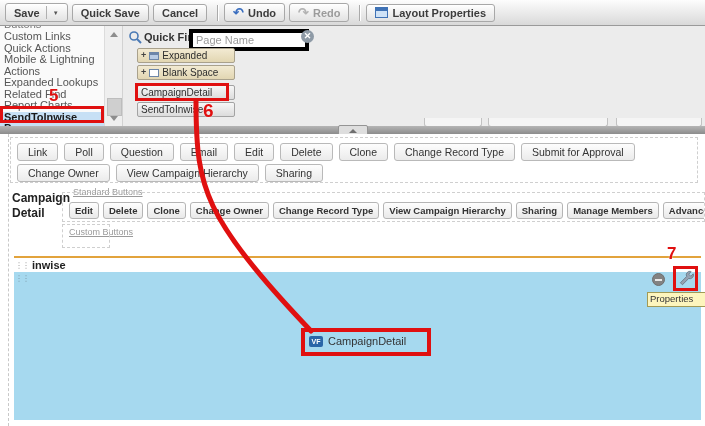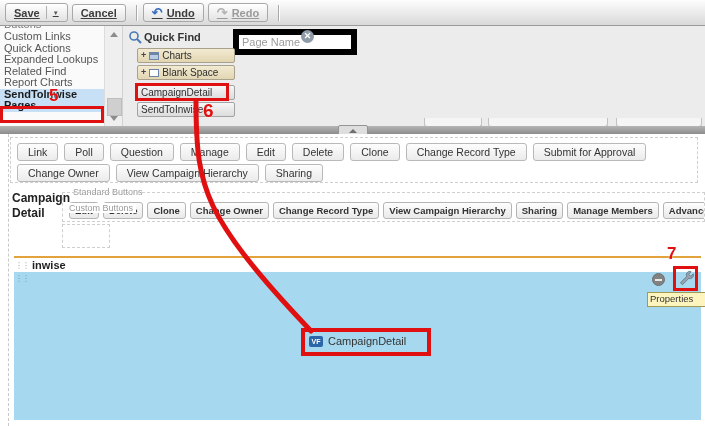--- a/index.html
+++ b/index.html
@@ -5,21 +5,21 @@
   html,body{margin:0;padding:0;background:#fff;}
   .screen{position:relative;width:705px;height:426px;overflow:hidden;
           font-family:"Liberation Sans",sans-serif;background:#fff;}
 
   
   .toolbar{position:absolute;left:0;top:0;width:705px;height:26px;
            background:linear-gradient(#fdfdfd,#d9d9d9);
            border-bottom:1px solid #9a9a9a;display:flex;align-items:center;padding-left:5px;box-sizing:border-box;}
   .tbtn{display:inline-flex;align-items:center;gap:4px;margin-right:4px;padding:2px 8px;
         border:1px solid #a8a8a8;border-radius:3px;background:linear-gradient(#ffffff,#e2e2e2);
-        font-size:11px;font-weight:bold;color:#3c3c3c;box-shadow:0 1px 0 rgba(255,255,255,.7) inset;cursor:default;text-decoration:underline;}
+        font-size:11px;font-weight:bold;color:#3c3c3c;box-shadow:0 1px 0 rgba(255,255,255,.7) inset;cursor:default;}
   .tbtn.disabled{color:#9b9b9b;}
   .caret{font-size:6px;color:#555;line-height:1;}
   .split{width:1px;height:13px;background:#b0b0b0;margin:0 2px;}
   .tsep{width:1px;height:16px;background:#aaa;margin:0 6px;box-shadow:1px 0 0 #fff;}
   .undo-glyph{color:#3a6ebf;font-size:13px;font-weight:bold;line-height:1;}
   .redo-glyph{color:#b3b3b3;font-size:13px;font-weight:bold;line-height:1;}
   .lp-icon{width:11px;height:9px;border:1px solid #3f72b5;background:#cfe2f6;position:relative;}
   .lp-icon:before{content:"";position:absolute;left:0;top:0;right:0;height:3px;background:#3f72b5;}
 
   
@@ -30,21 +30,21 @@
   .side-item.clip span{display:block;margin-top:-7px;color:#777;}
   .side-item.selected{background:#c7e0f5;font-weight:bold;color:#1a1a1a;}
   .side-scroll{position:absolute;left:104px;top:26px;width:18px;height:100px;background:#efefef;border-left:1px solid #dcdcdc;box-sizing:border-box;}
   .arr-up,.arr-dn{position:absolute;left:5px;width:0;height:0;border-left:4px solid transparent;border-right:4px solid transparent;}
   .arr-up{top:6px;border-bottom:5px solid #8d8d8d;}
   .arr-dn{top:90px;border-top:5px solid #8d8d8d;}
   .scroll-thumb{position:absolute;left:2px;top:72px;width:13px;height:16px;background:#cfcfcf;border:1px solid #bdbdbd;}
 
   .pal-right{position:absolute;left:122px;top:26px;width:583px;height:100px;background:#ececec;border-left:1px solid #d2d2d2;box-sizing:border-box;}
   .qf-label{position:absolute;left:144px;top:31px;font-size:11px;font-weight:bold;color:#333;}
-  .qf-input{position:absolute;left:189px;top:29px;width:106px;height:14px;border:6px solid #000000;font-size:11px;padding:0 3px;color:#444;background:#fff;margin-left:44px;}
+  .qf-input{position:absolute;left:189px;top:29px;width:106px;height:14px;border:4px solid #000000;font-size:11px;padding:0 3px;color:#444;background:#fff;}
   .qf-input::placeholder{color:#9b9b9b;}
   .qf-clear{position:absolute;left:301px;top:30px;width:13px;height:13px;border-radius:50%;background:#8e9aa6;
             color:#fff;font-size:9px;font-weight:bold;line-height:13px;text-align:center;cursor:default;}
   .mag{position:absolute;left:128px;top:30px;}
 
   .pal-item{position:absolute;left:137px;width:93px;height:13px;display:flex;align-items:center;gap:3px;
             padding-left:3px;border:1px solid #a9a18c;border-radius:2px;font-size:10px;color:#2e2e2e;
             background:linear-gradient(#f2ead2,#e2d6b2);cursor:default;}
   .pal-item.gray{border-color:#a3a3a3;background:linear-gradient(#f7f7f7,#dcdcdc);}
   .plus{font-size:9px;font-weight:bold;color:#444;line-height:1;}
@@ -64,27 +64,27 @@
   .canvas{position:absolute;left:0;top:134px;width:705px;height:292px;background:#fff;}
   .dash-left{position:absolute;left:8px;top:134px;height:292px;border-left:1px dashed #c8c8c8;}
   .actions-box{position:absolute;left:10px;top:137px;width:688px;height:46px;border:1px dashed #cfcfcf;box-sizing:border-box;}
   .lbtn{display:inline-block;margin:0 6px 0 0;padding:2px 10px;border:1px solid #b9b9b9;border-radius:3px;
         background:linear-gradient(#fdfdfd,#ebebeb);font-size:10.5px;color:#333;cursor:default;white-space:nowrap;}
   .row1{position:absolute;left:6px;top:4px;white-space:nowrap;}
   .row2{position:absolute;left:6px;top:25px;white-space:nowrap;}
 
   .cd-title{position:absolute;left:12px;top:191px;width:64px;font-size:12px;font-weight:bold;color:#222;line-height:15px;}
   .std-box{position:absolute;left:62px;top:192px;width:643px;height:30px;border:1px dashed #cfcfcf;box-sizing:border-box;overflow:hidden;white-space:nowrap;}
-  .fieldset-label{position:absolute;font-size:9px;color:#9a9a9a;background:#fff;padding:0 3px;white-space:nowrap;}
+  .fieldset-label{position:absolute;font-size:9px;color:#9a9a9a;background:#fff;padding:0 3px;white-space:nowrap;text-decoration:underline;}
   .std-label{left:70px;top:187px;}
   .std-row{position:absolute;left:6px;top:7px;white-space:nowrap;}
   .cbtn{display:inline-block;margin-right:4px;padding:2px 5px;border:1px solid #b5b5b5;border-radius:3px;
         background:linear-gradient(#fefefe,#e9e9e9);font-size:9.5px;font-weight:bold;color:#333;cursor:default;}
   .cust-box{position:absolute;left:62px;top:224px;width:48px;height:24px;border:1px dashed #cfcfcf;box-sizing:border-box;}
-  .cust-label{left:66px;top:203px;}
+  .cust-label{left:66px;top:227px;}
 
   
   .inwise-top{position:absolute;left:14px;top:256px;width:687px;height:2px;background:#e2a33c;}
   .inwise-head{position:absolute;left:14px;top:258px;width:687px;height:14px;background:#fff;display:flex;align-items:center;}
   .grip{font-size:8px;color:#999;letter-spacing:-1px;margin:0 3px 0 1px;}
   .inwise-title{font-size:11px;font-weight:bold;color:#222;}
   .blue-area{position:absolute;left:14px;top:272px;width:687px;height:148px;background:#a6d9ef;cursor:pointer;}
   .blue-grip{position:absolute;left:1px;top:2px;font-size:8px;color:#7d98a8;letter-spacing:-1px;}
 
   .vf-el{position:absolute;left:309px;top:335px;display:flex;align-items:center;gap:5px;}
@@ -108,41 +108,47 @@
 <body>
 
 <div class="screen">
 
   <div class="toolbar">
     <span class="tbtn">
       <span>Save</span>
       <span class="split"></span>
       <span class="caret">▼</span>
     </span>
+    <span class="tbtn">Quick Save</span>
     <span class="tbtn">Cancel</span>
     <span class="tsep"></span>
     <span class="tbtn">
       <span class="undo-glyph">↶</span>
       <span>Undo</span>
     </span>
     <span class="tbtn disabled">
       <span class="redo-glyph">↷</span>
       <span>Redo</span>
     </span>
     <span class="tsep"></span>
+    <span class="tbtn">
+      <span class="lp-icon"></span>
+      <span>Layout Properties</span>
+    </span>
   </div>
 
   <div class="palette"></div>
 
   <div class="sidebar">
     <div class="side-item clip">
         <span>Buttons</span>
       </div>
     <div class="side-item">Custom Links</div>
     <div class="side-item">Quick Actions</div>
+    <div class="side-item">Mobile &amp; Lightning Actions</div>
     <div class="side-item">Expanded Lookups</div>
     <div class="side-item">Related Find</div>
     <div class="side-item">Report Charts</div>
     <div class="side-item selected">SendToInwise Pages</div>
   </div>
   <div class="side-scroll">
     <i class="arr-up"></i>
     <span class="scroll-thumb"></span>
     <i class="arr-dn"></i>
   </div>
@@ -152,21 +158,21 @@
     <circle cx="6" cy="6" r="4" fill="none" stroke="#4a7ab5" stroke-width="1.6"></circle>
     <line x1="9" y1="9" x2="13" y2="13" stroke="#4a7ab5" stroke-width="2"></line>
   </svg>
   <span class="qf-label">Quick Find</span>
   <input class="qf-input" type="text" placeholder="Page Name" style="">
   <span class="qf-clear">✕</span>
 
   <div class="pal-item" style="top:48px">
     <span class="plus">+</span>
     <span class="ic-section"></span>
-    <span>Charts</span>
+    <span>Expanded</span>
   </div>
   <div class="pal-item" style="top:65px">
     <span class="plus">+</span>
     <span class="ic-blank"></span>
     <span>Blank Space</span>
   </div>
   <div class="pal-item gray" style="top:85px">
     <span>CampaignDetail</span>
   </div>
   <div class="pal-item gray" style="top:102px">
@@ -180,21 +186,21 @@
   <div class="divbar"></div>
   <div class="div-handle">
       <i></i>
     </div>
 
   <div class="canvas"></div>
   <div class="dash-left"></div>
 
   <div class="actions-box">
     <div class="row1">
-      <span class="lbtn">Link</span><span class="lbtn">Poll</span><span class="lbtn">Question</span><span class="lbtn">Manage</span><span class="lbtn">Edit</span><span class="lbtn">Delete</span><span class="lbtn">Clone</span><span class="lbtn">Change Record Type</span><span class="lbtn">Submit for Approval</span>
+      <span class="lbtn">Link</span><span class="lbtn">Poll</span><span class="lbtn">Question</span><span class="lbtn">Email</span><span class="lbtn">Edit</span><span class="lbtn">Delete</span><span class="lbtn">Clone</span><span class="lbtn">Change Record Type</span><span class="lbtn">Submit for Approval</span>
     </div>
     <div class="row2">
       <span class="lbtn">Change Owner</span><span class="lbtn">View Campaign Hierarchy</span><span class="lbtn">Sharing</span>
     </div>
   </div>
 
   <div class="cd-title">Campaign Detail</div>
   <span class="fieldset-label std-label">Standard Buttons</span>
   <div class="std-box">
     <div class="std-row">

